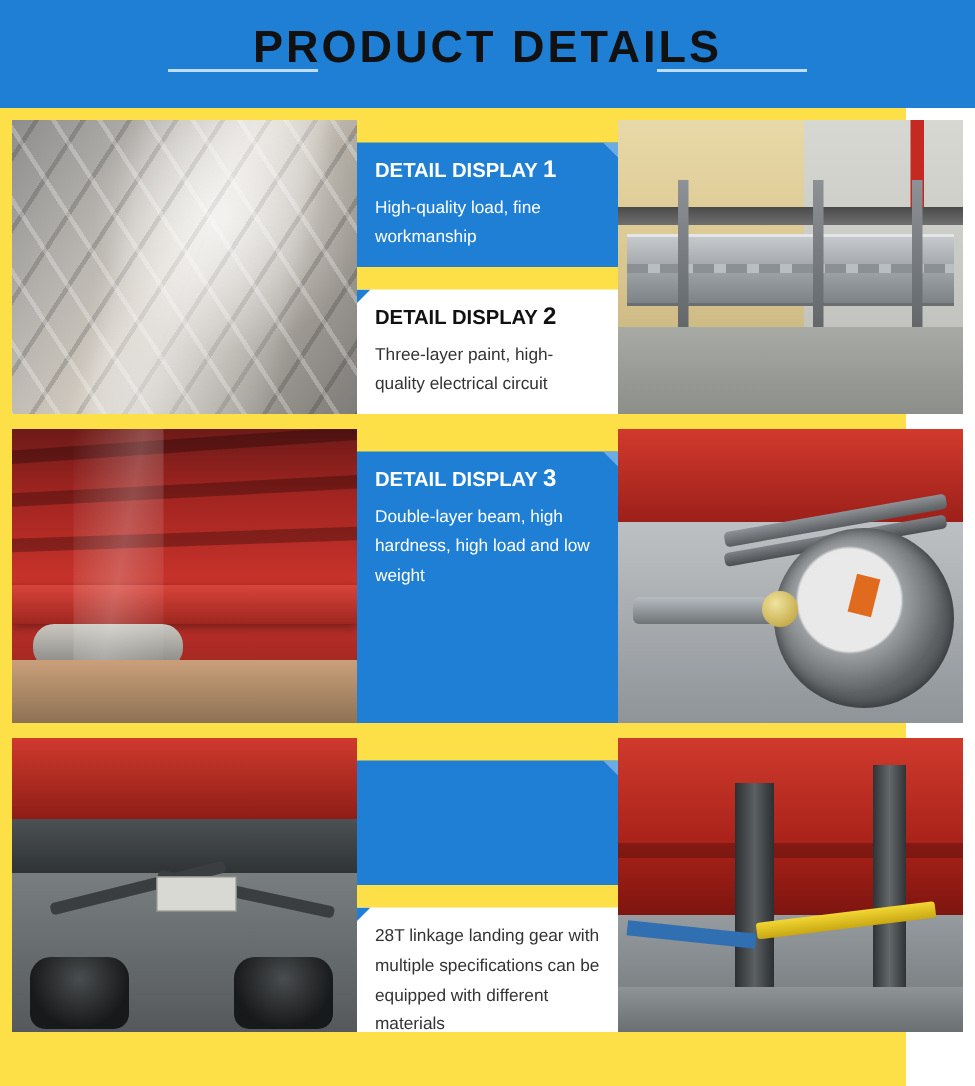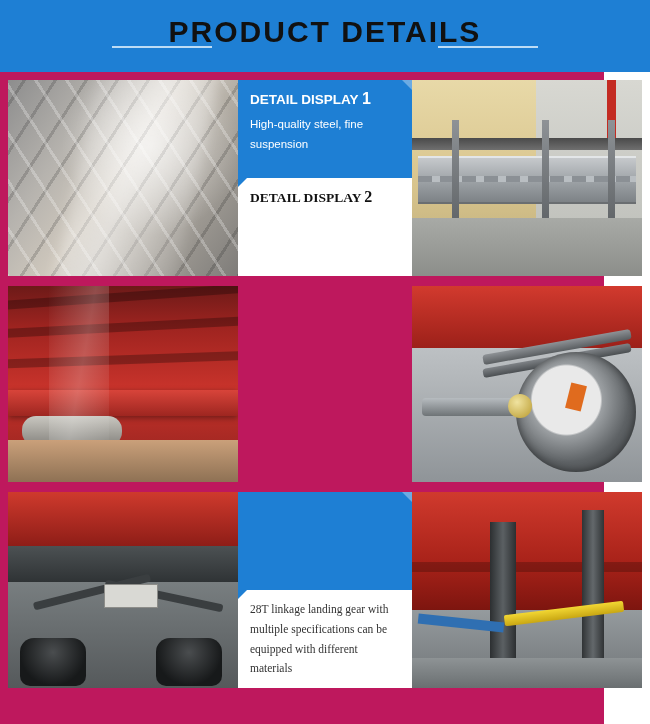--- a/index.html
+++ b/index.html
@@ -10,21 +10,21 @@
     width: 650px;
     height: 724px;
     background: #ffffff;
     font-family: "Liberation Sans", sans-serif;
     overflow: hidden;
   }
   .page {
     position: relative;
     width: 604px;
     height: 724px;
-    background: #be185d;
+    background: #fde047;
   }
 
   
   .header {
     position: relative;
     width: 650px;
     height: 72px;
     background: #1e7fd4;
     display: flex;
     align-items: center;
@@ -88,29 +88,29 @@
     position: relative;
     display: flex;
     flex-direction: column;
   }
   .panel {
     position: relative;
     box-sizing: border-box;
     padding: 10px 12px 8px 12px;
     flex: 1 1 0;
     overflow: hidden;
+    margin-top: 15px;
   }
   .panel.blue {
     background: #1e7fd4;
     color: #ffffff;
   }
   .panel.white {
     background: #ffffff;
     color: #222222;
-    font-family: Liberation Serif, serif;
   }
   .panel-title {
     font-size: 13.5px;
     font-weight: bold;
     margin: 0 0 7px 0;
     line-height: 1.1;
     white-space: nowrap;
   }
   .panel.blue .panel-title { color: #ffffff; }
   .panel.white .panel-title { color: #111111; }
@@ -383,28 +383,29 @@
         </div>
       </div>
 
       <div class="mid">
         <div class="panel blue">
           <div class="clip-rt"></div>
           <p class="panel-title">
             <span>DETAIL DISPLAY</span>
             <span class="num">1</span>
           </p>
-          <p class="panel-desc">High-quality steel, fine suspension</p>
+          <p class="panel-desc">High-quality load, fine workmanship</p>
         </div>
         <div class="panel white">
           <div class="pointer down-left"></div>
           <p class="panel-title">
             <span>DETAIL DISPLAY</span>
             <span class="num">2</span>
           </p>
+          <p class="panel-desc">Three-layer paint, high-quality electrical circuit</p>
         </div>
       </div>
 
       <div class="photo">
         <div class="img factory">
           <div class="wallpanel"></div>
           <div class="wallpanel2"></div>
           <div class="redpipe"></div>
           <div class="beam"></div>
           <div class="frame"></div>
@@ -423,20 +424,28 @@
           <div class="rib r2"></div>
           <div class="rib r3"></div>
           <div class="crossbar"></div>
           <div class="tank"></div>
           <div class="gleam"></div>
           <div class="ground"></div>
         </div>
       </div>
 
       <div class="mid">
+        <div class="panel blue">
+          <div class="clip-rt"></div>
+          <p class="panel-title">
+            <span>DETAIL DISPLAY</span>
+            <span class="num">3</span>
+          </p>
+          <p class="panel-desc">Double-layer beam, high hardness, high load and low weight</p>
+        </div>
       </div>
 
       <div class="photo">
         <div class="img axle">
           <div class="redbody"></div>
           <div class="leaf"></div>
           <div class="leaf2"></div>
           <div class="shaft"></div>
           <div class="hub"></div>
           <div class="bolt"></div>

